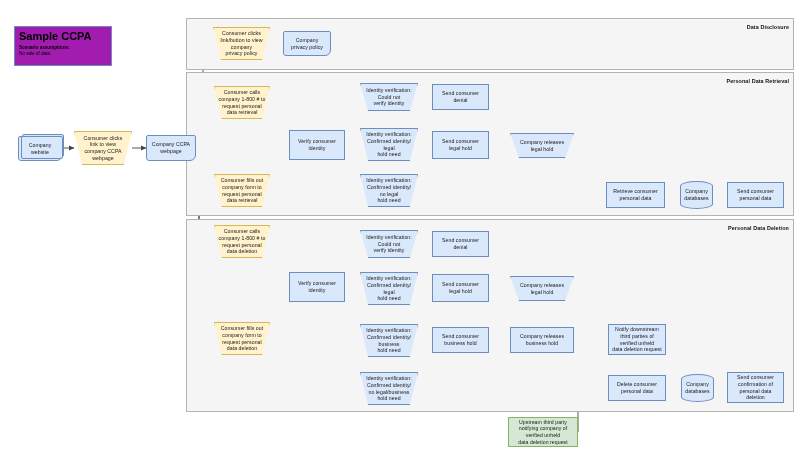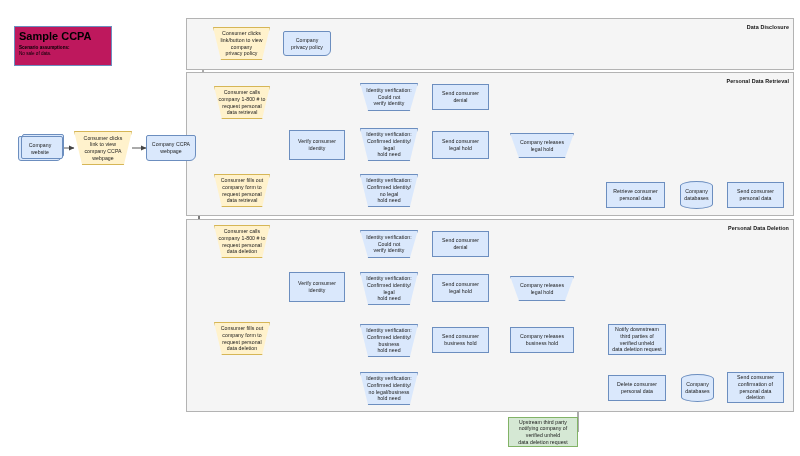--- a/index.html
+++ b/index.html
@@ -95,21 +95,21 @@
     background: #dae8fc;
     border: 0.7px solid #6c8ebf;
     border-radius: 50% / 18%;
   }
 
   
   #title-card {
     position: absolute;
     left: 14px; top: 26px;
     width: 98px; height: 40px;
-    background: #be185d;
+    background: #a21caf;
     border: 0.7px solid #6c8ebf;
     box-sizing: border-box;
     padding: 3px 4px;
     z-index: 4;
   }
   #title-card .t {
     font-size: 11px;
     font-weight: bold;
     color: #000;
     line-height: 1.1;

